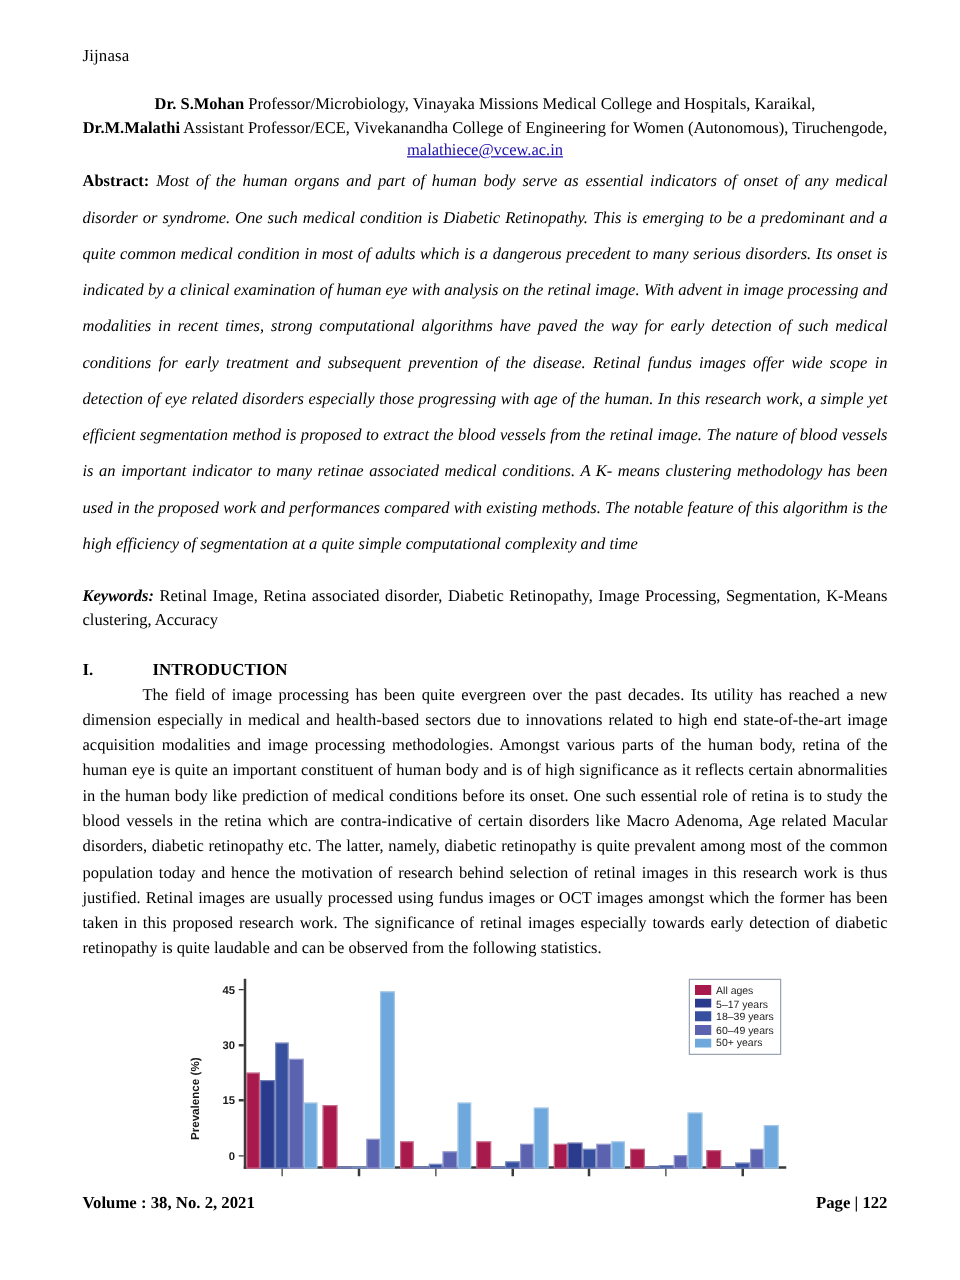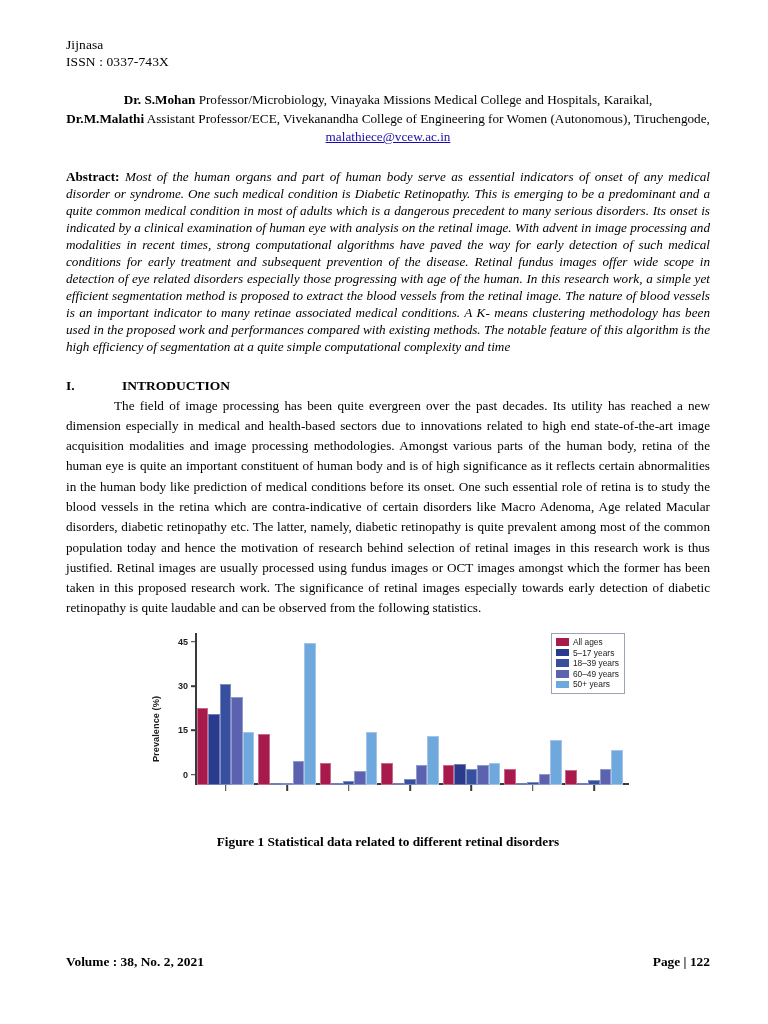--- a/index.html
+++ b/index.html
@@ -55,23 +55,22 @@
   }
   .authors .line { display: block; }
   .authors b { font-weight: bold; }
   .email {
     color: #1a0dab;
     text-decoration: underline;
   }
 
   
   .abstract {
-    margin-top: 21px;
     font-size: 13.2px;
-    line-height: 17px;
+    line-height: 29px;
     text-align: justify;
     font-style: italic;
   }
   .abstract .lbl {
     font-weight: bold;
     font-style: normal;
   }
 
   
   .keywords {
@@ -263,36 +262,38 @@
     font-weight: bold;
     font-size: 13.4px;
   }
 </style>
 </head>
 <body>
 
 <div class="page">
 
   <div class="journal-name">Jijnasa</div>
-  <div class="issn">ISSN : 0337-743X</div>
 
 
   <div class="authors">
     <span class="line">
       <b>Dr. S.Mohan</b><span> Professor/Microbiology, Vinayaka Missions Medical College and Hospitals, Karaikal,</span>
     </span>
     <span class="line">
       <b>Dr.M.Malathi</b><span> Assistant Professor/ECE, Vivekanandha College of Engineering for Women (Autonomous), Tiruchengode, </span><a class="email" href="#">malathiece@vcew.ac.in</a>
     </span>
   </div>
 
   <div class="abstract">
     <span class="lbl">Abstract:</span><span> Most of the human organs and part of human body serve as essential indicators of onset of any medical disorder or syndrome. One such medical condition is Diabetic Retinopathy. This is emerging to be a predominant and a quite common medical condition in most of adults which is a dangerous precedent to many serious disorders. Its onset is indicated by a clinical examination of human eye with analysis on the retinal image. With advent in image processing and modalities in recent times, strong computational algorithms have paved the way for early detection of such medical conditions for early treatment and subsequent prevention of the disease. Retinal fundus images offer wide scope in detection of eye related disorders especially those progressing with age of the human. In this research work, a simple yet efficient segmentation method is proposed to extract the blood vessels from the retinal image. The nature of blood vessels is an important indicator to many retinae associated medical conditions. A K- means clustering methodology has been used in the proposed work and performances compared with existing methods. The notable feature of this algorithm is the high efficiency of segmentation at a quite simple computational complexity and time</span>
   </div>
 
+  <div class="keywords">
+    <span class="lbl">Keywords:</span><span> Retinal Image, Retina associated disorder, Diabetic Retinopathy, Image Processing, Segmentation, K-Means clustering, Accuracy</span>
+  </div>
 
   <div class="section-head">
     <span class="num">I.</span><span>INTRODUCTION</span>
   </div>
 
   <div class="body-para">The field of image processing has been quite evergreen over the past decades. Its utility has reached a new dimension especially in medical and health-based sectors due to innovations related to high end state-of-the-art image acquisition modalities and image processing methodologies. Amongst various parts of the human body, retina of the human eye is quite an important constituent of human body and is of high significance as it reflects certain abnormalities in the human body like prediction of medical conditions before its onset. One such essential role of retina is to study the blood vessels in the retina which are contra-indicative of certain disorders like Macro Adenoma, Age related Macular disorders, diabetic retinopathy etc. The latter, namely, diabetic retinopathy is quite prevalent among most of the common population today and hence the motivation of research behind selection of retinal images in this research work is thus justified. Retinal images are usually processed using fundus images or OCT images amongst which the former has been taken in this proposed research work. The significance of retinal images especially towards early detection of diabetic retinopathy is quite laudable and can be observed from the following statistics.</div>
 
   <div class="figure-wrap">
     <div class="chart" id="chart">
       <div class="axis-line-y"></div>
@@ -382,20 +383,19 @@
             <span class="legend-text">60–49 years</span>
           </div>
           <div class="legend-row">
             <span class="legend-swatch" style="background: rgb(111, 168, 220);"></span>
             <span class="legend-text">50+ years</span>
           </div>
         </div>
     </div>
   </div>
 
-  <div class="fig-caption">Figure 1 Statistical data related to different retinal disorders</div>
 
   <div class="footer">
     <span>Volume : 38, No. 2, 2021</span>
     <span>Page | 122</span>
   </div>
 
 </div>
 
 </body></html>

